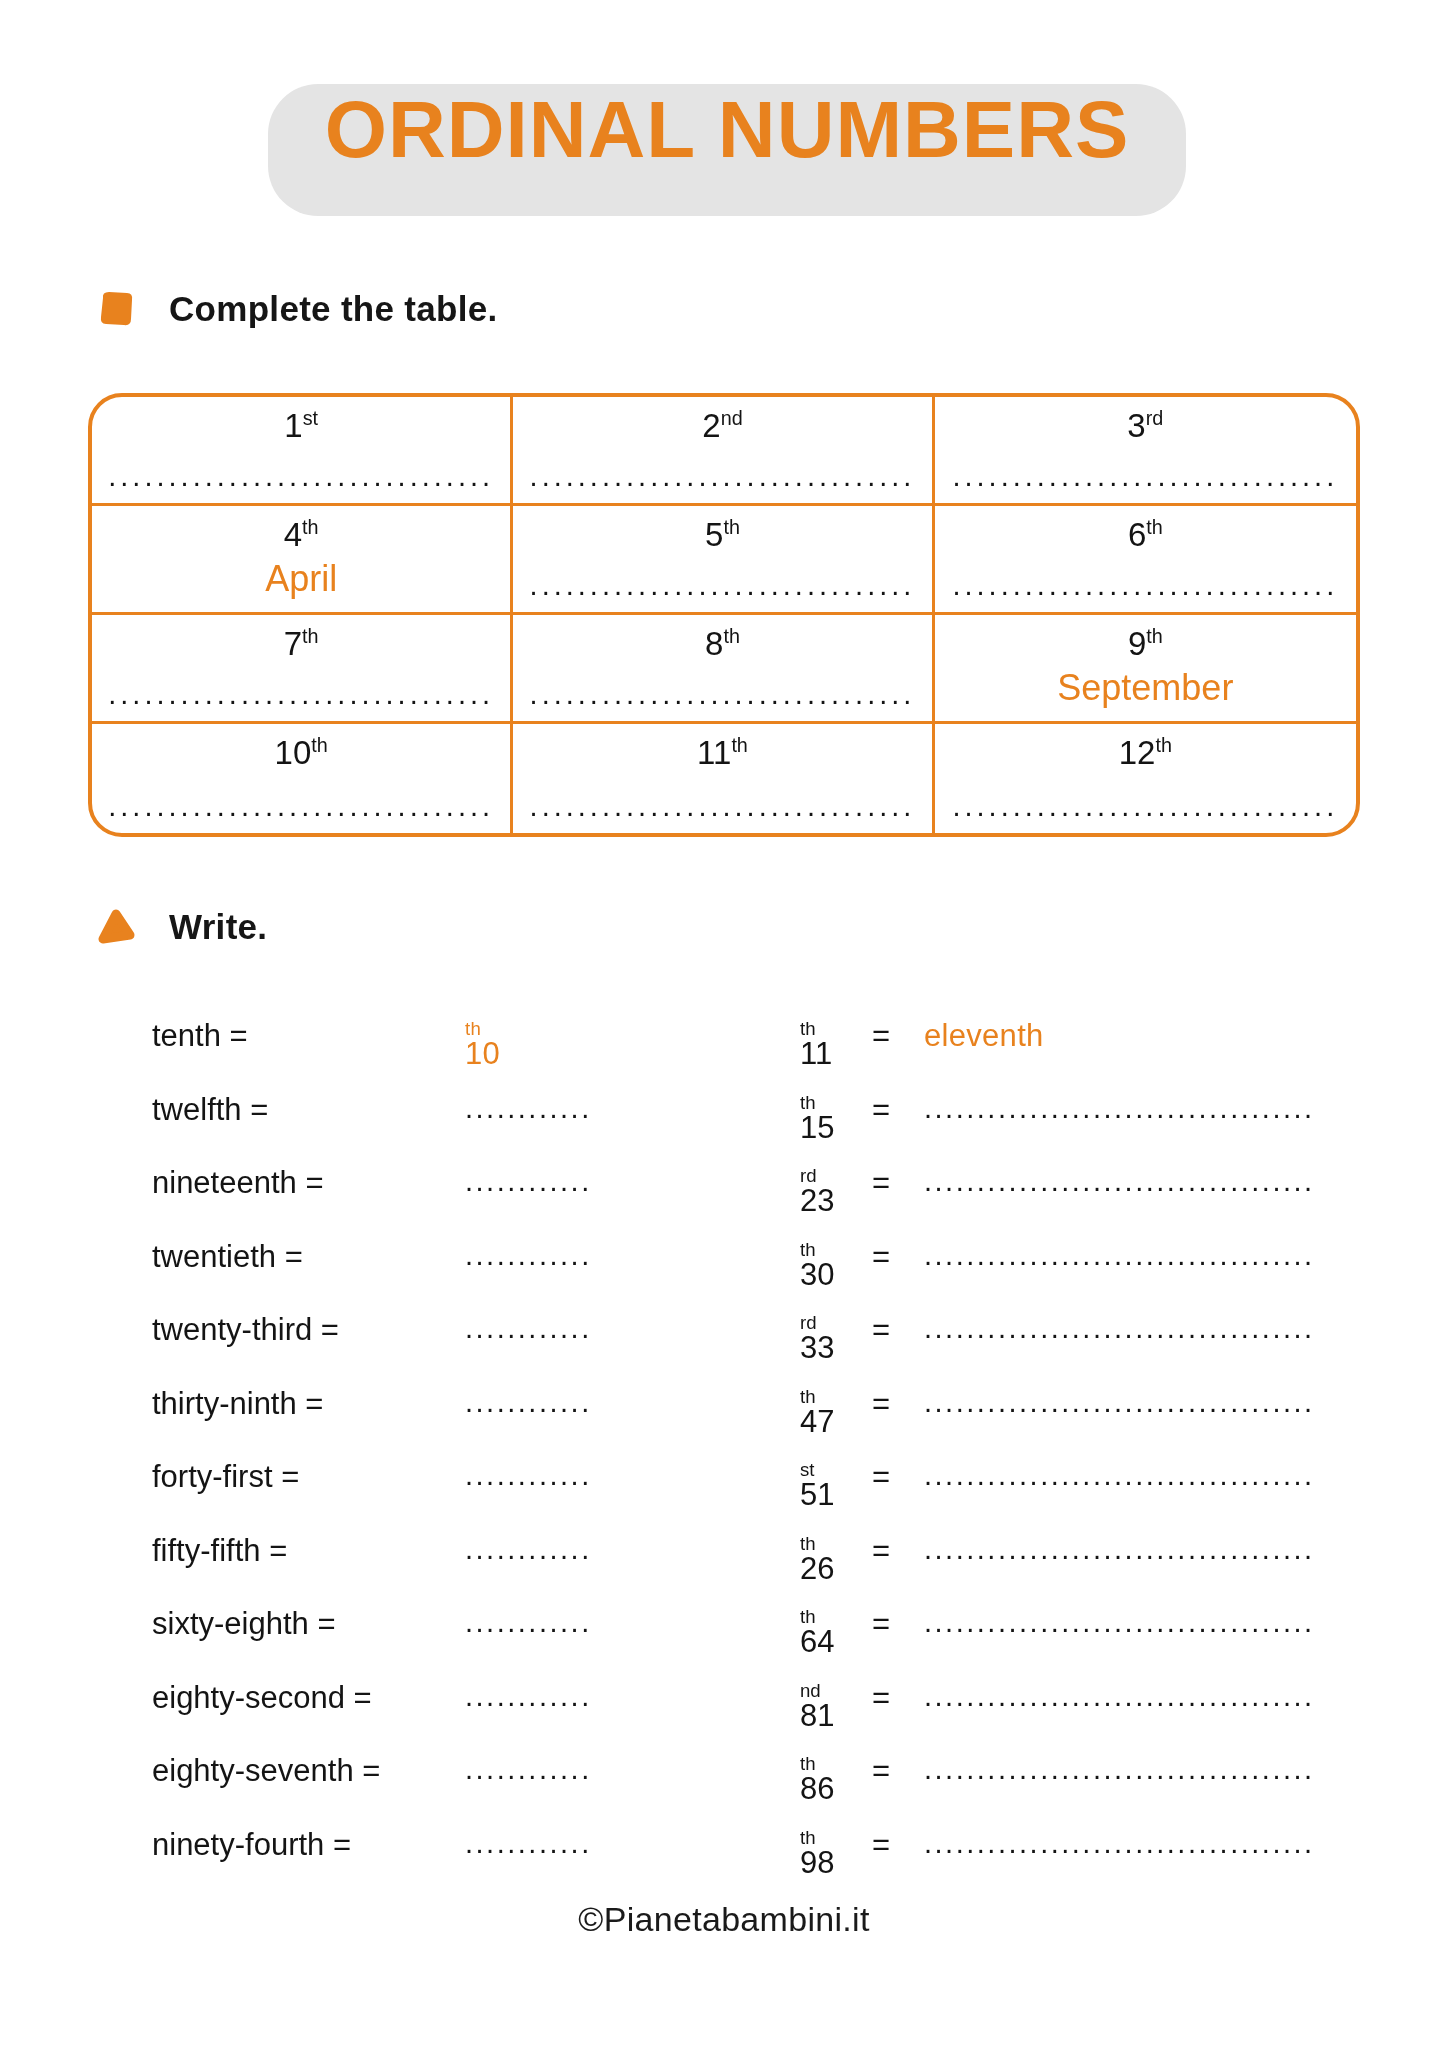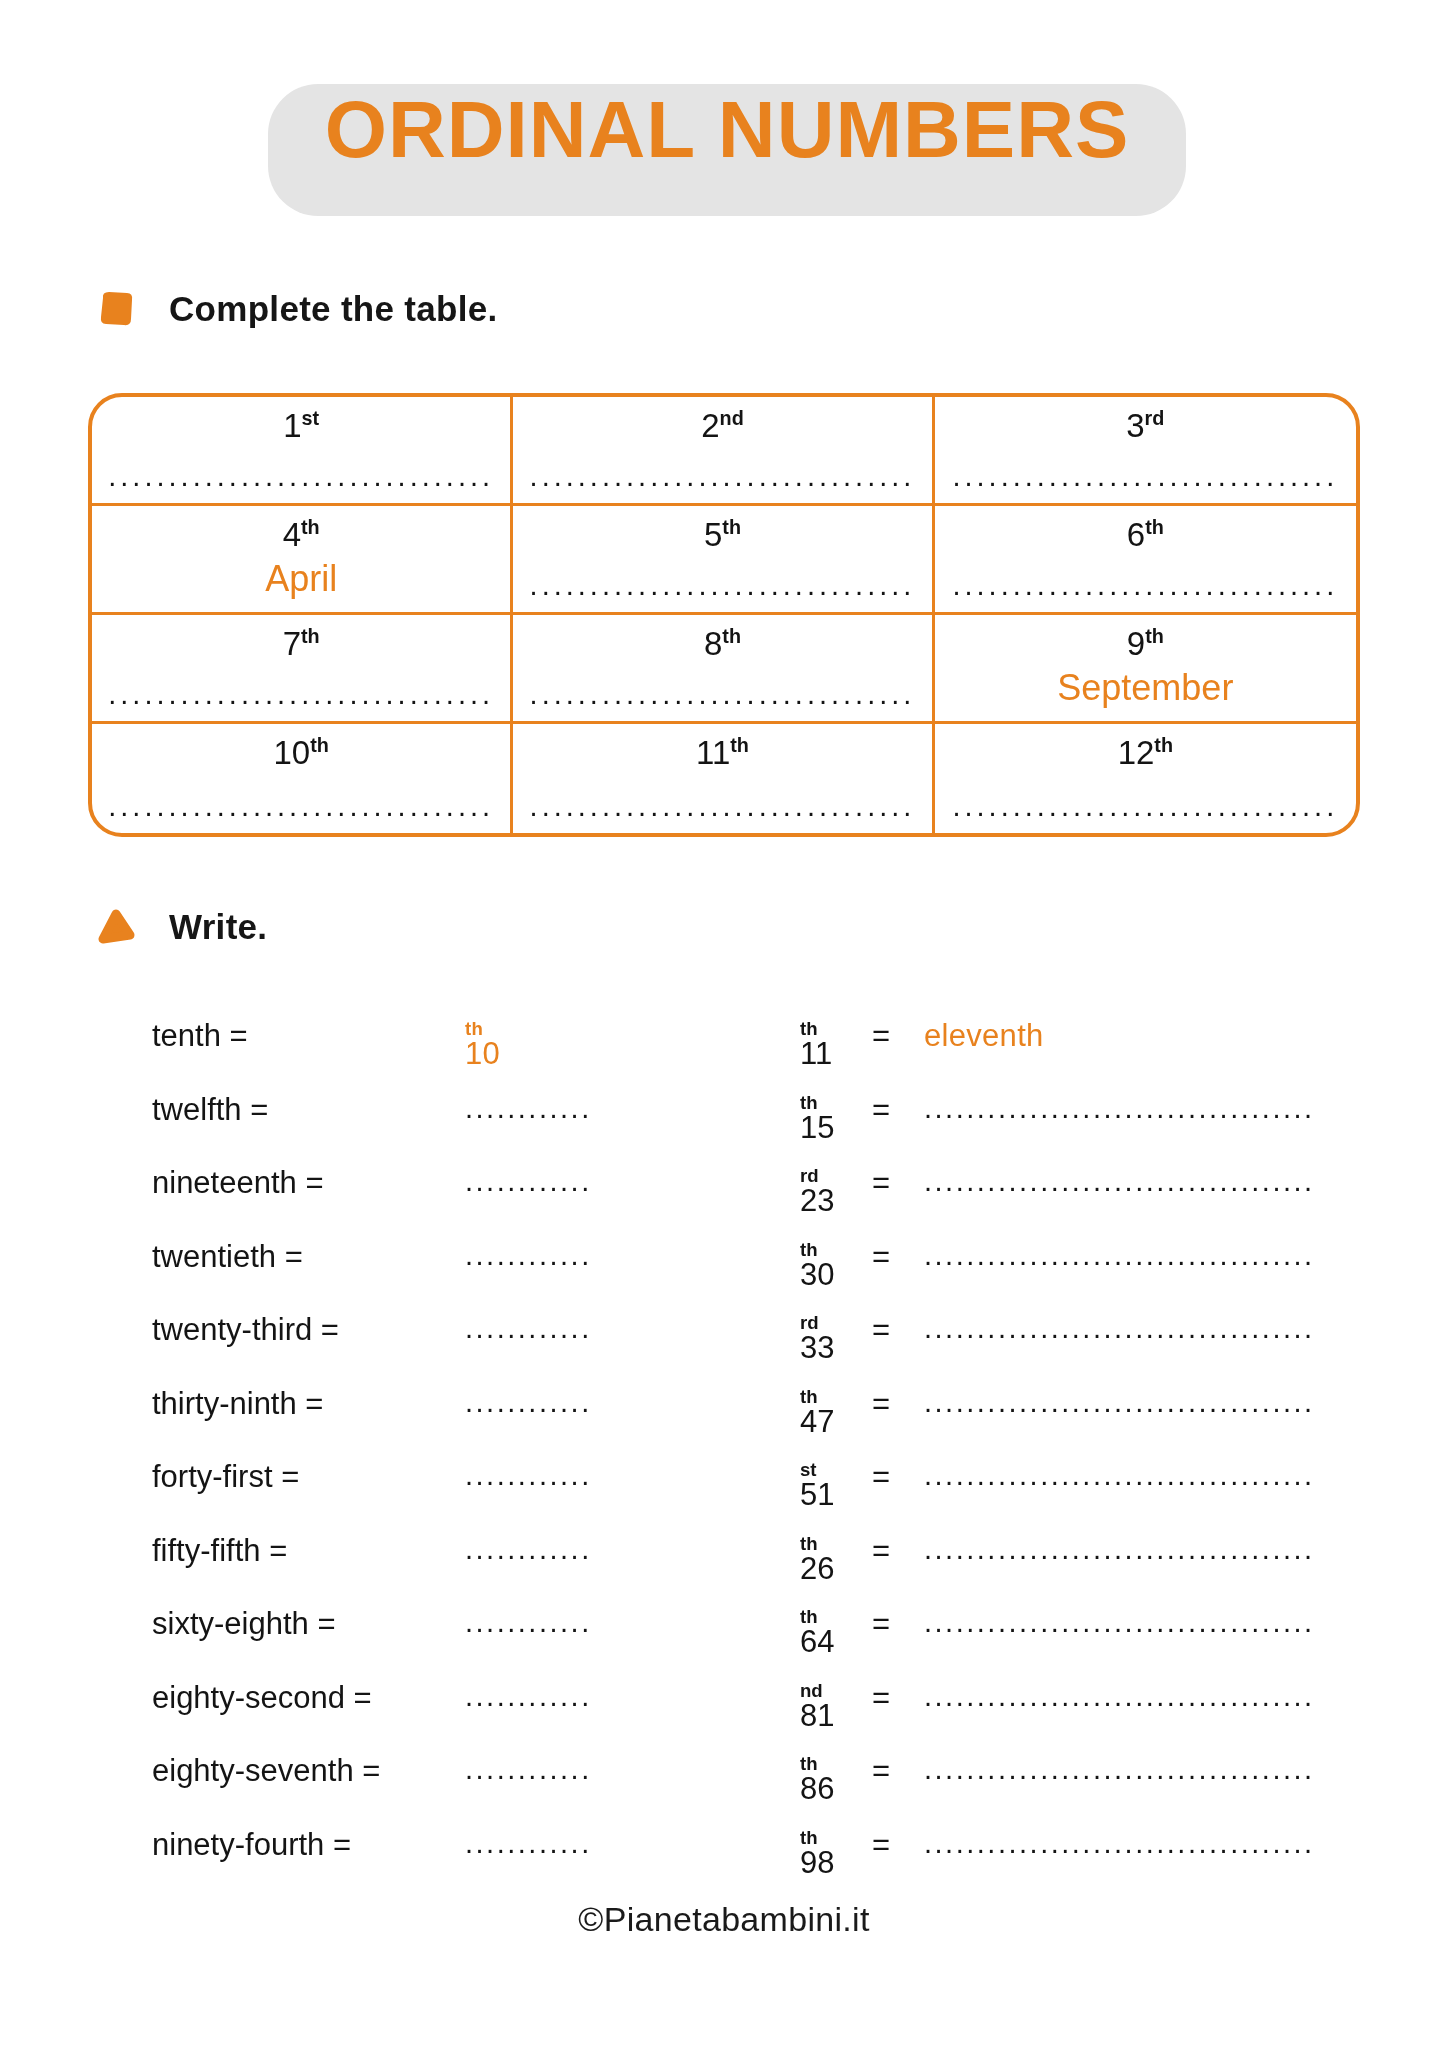--- a/index.html
+++ b/index.html
@@ -26,21 +26,21 @@
             border:4px solid var(--accent,#E8821E); border-radius:34px; overflow:hidden;
             display:grid; grid-template-columns:repeat(3,1fr); grid-template-rows:repeat(4,1fr);
             background:#fff; }
   .otable .cell { border-right:3px solid var(--accent,#E8821E);
                   border-bottom:3px solid var(--accent,#E8821E);
                   display:flex; flex-direction:column; align-items:center;
                   justify-content:space-between; padding:10px 16px 10px; }
   .otable .cell:nth-child(3n) { border-right:none; }
   .otable .cell:nth-child(n+10) { border-bottom:none; }
   .ord { font-size:33px; color:#141414; }
-  sup.sfx { font-size:60%; line-height:0;font-weight:bold; }
+  sup.sfx { font-size:60%; line-height:0; }
   .dots { color:#141414; white-space:nowrap; }
   .tdots { font-size:29px; letter-spacing:4px; }
   .answer-text { font-size:36px; color:var(--accent,#E8821E); padding-bottom:2px; }
 
   
   .write { position:absolute; left:0; top:1000px; width:1339px; }
   .wrow { position:relative; height:73.5px; }
   .wrow span { position:absolute; top:18px; }
   .wl-label { left:152px; font-size:31px; }
   .wl-fill  { left:465px; font-size:29px; letter-spacing:2.5px; }

